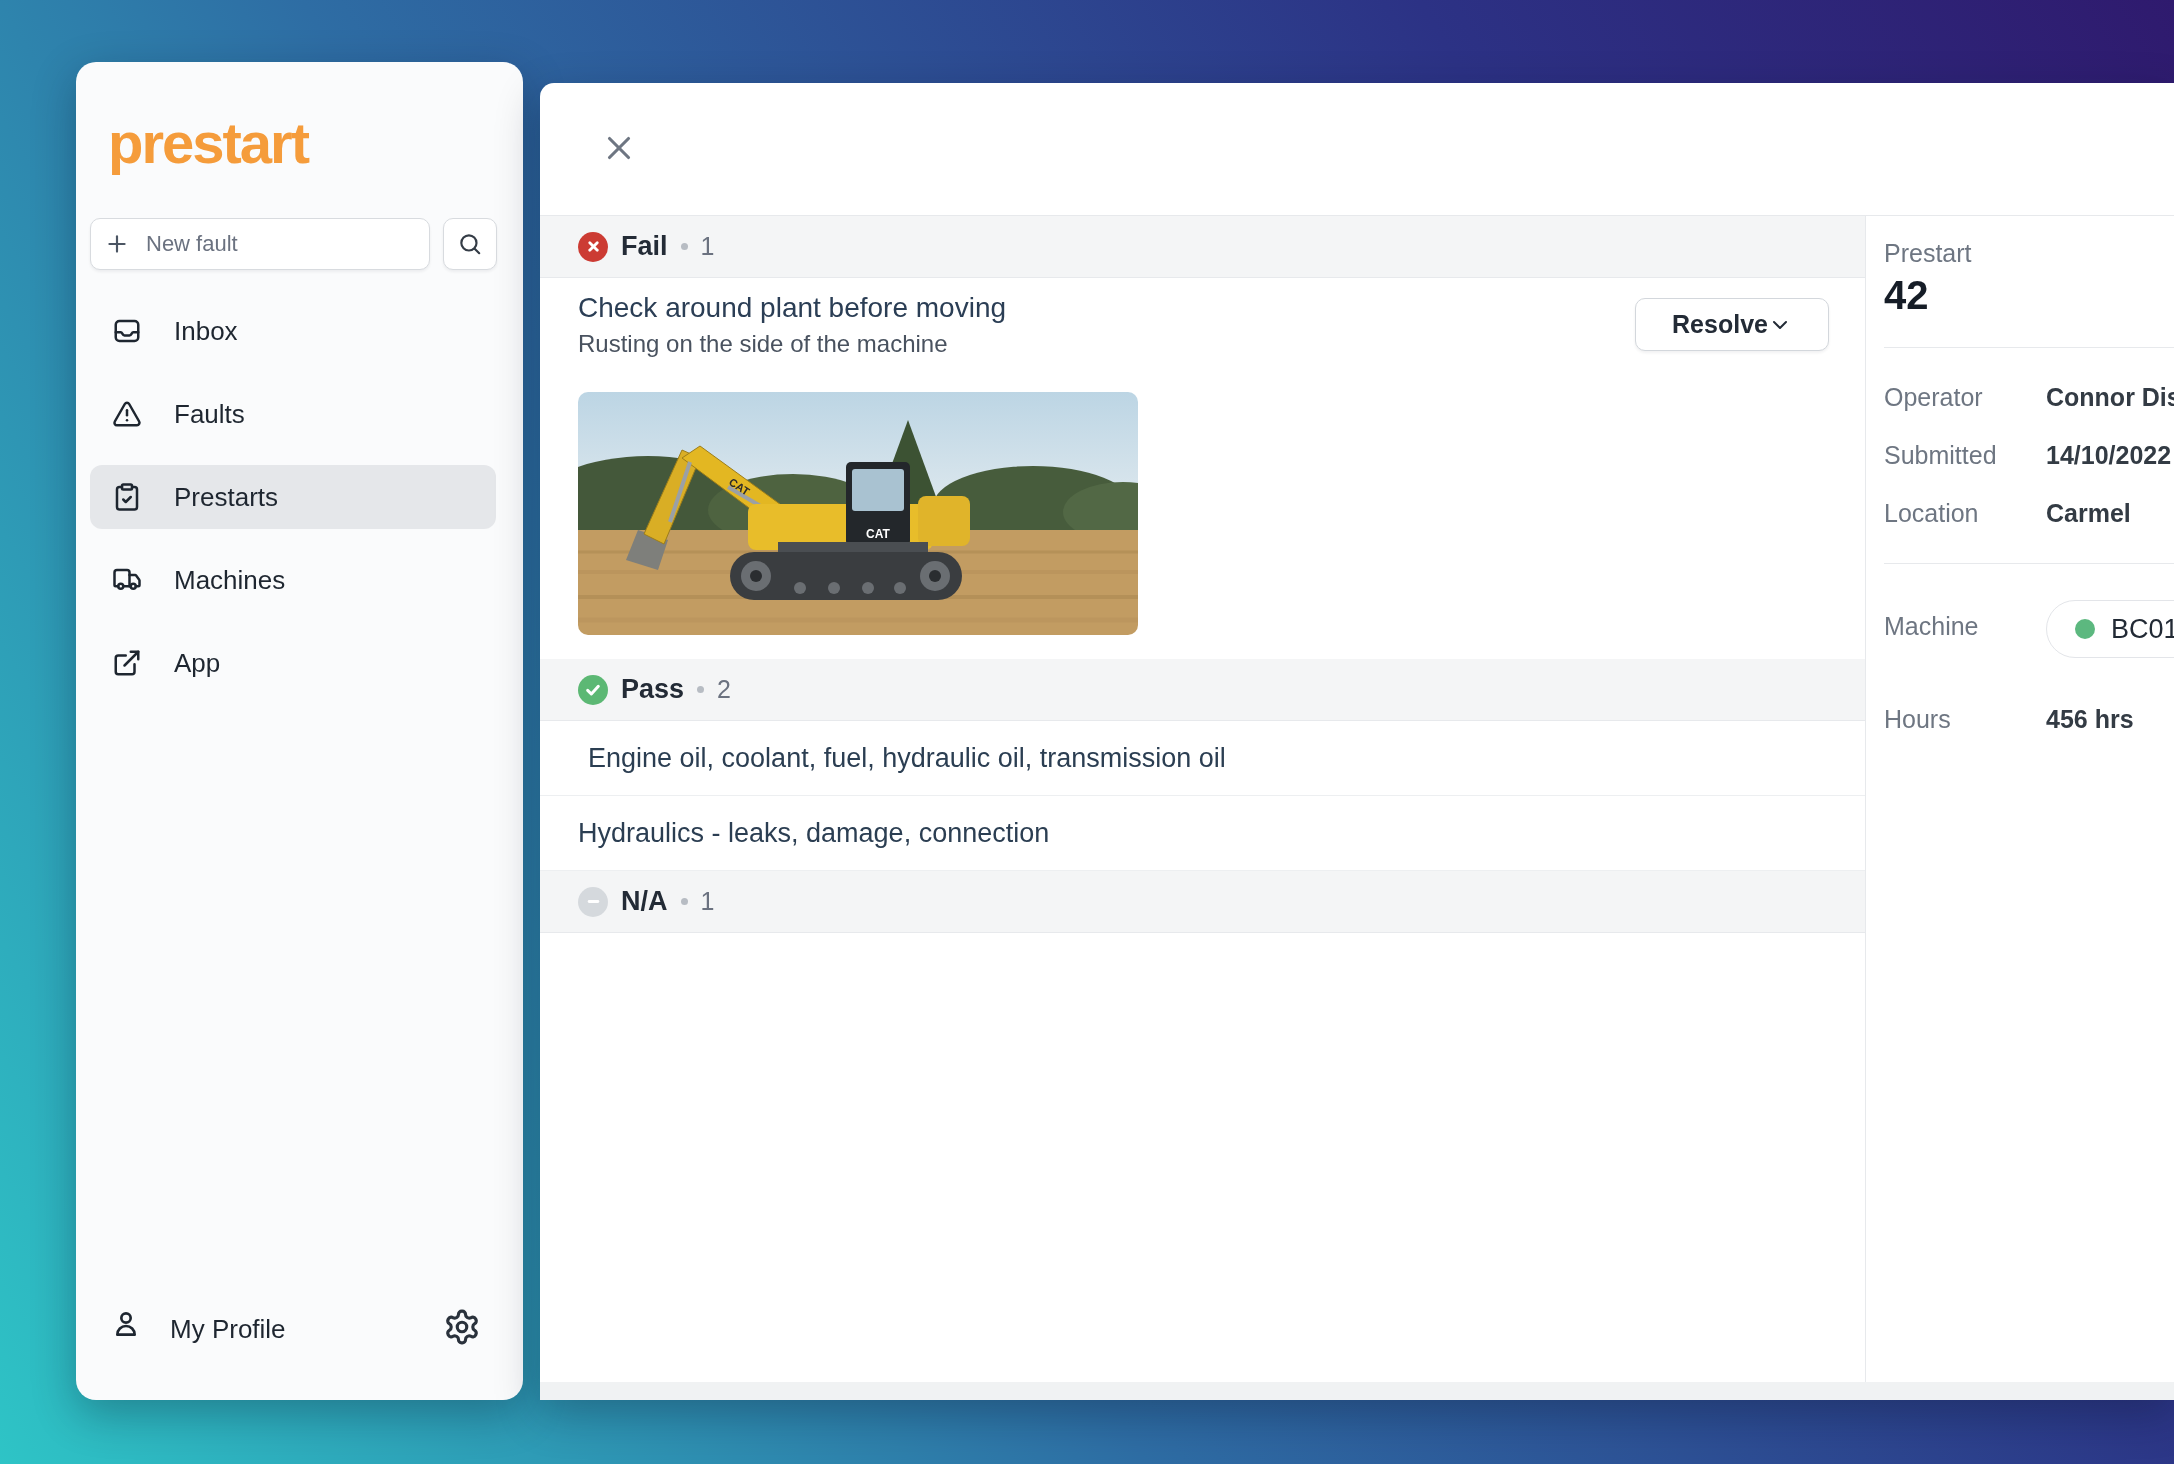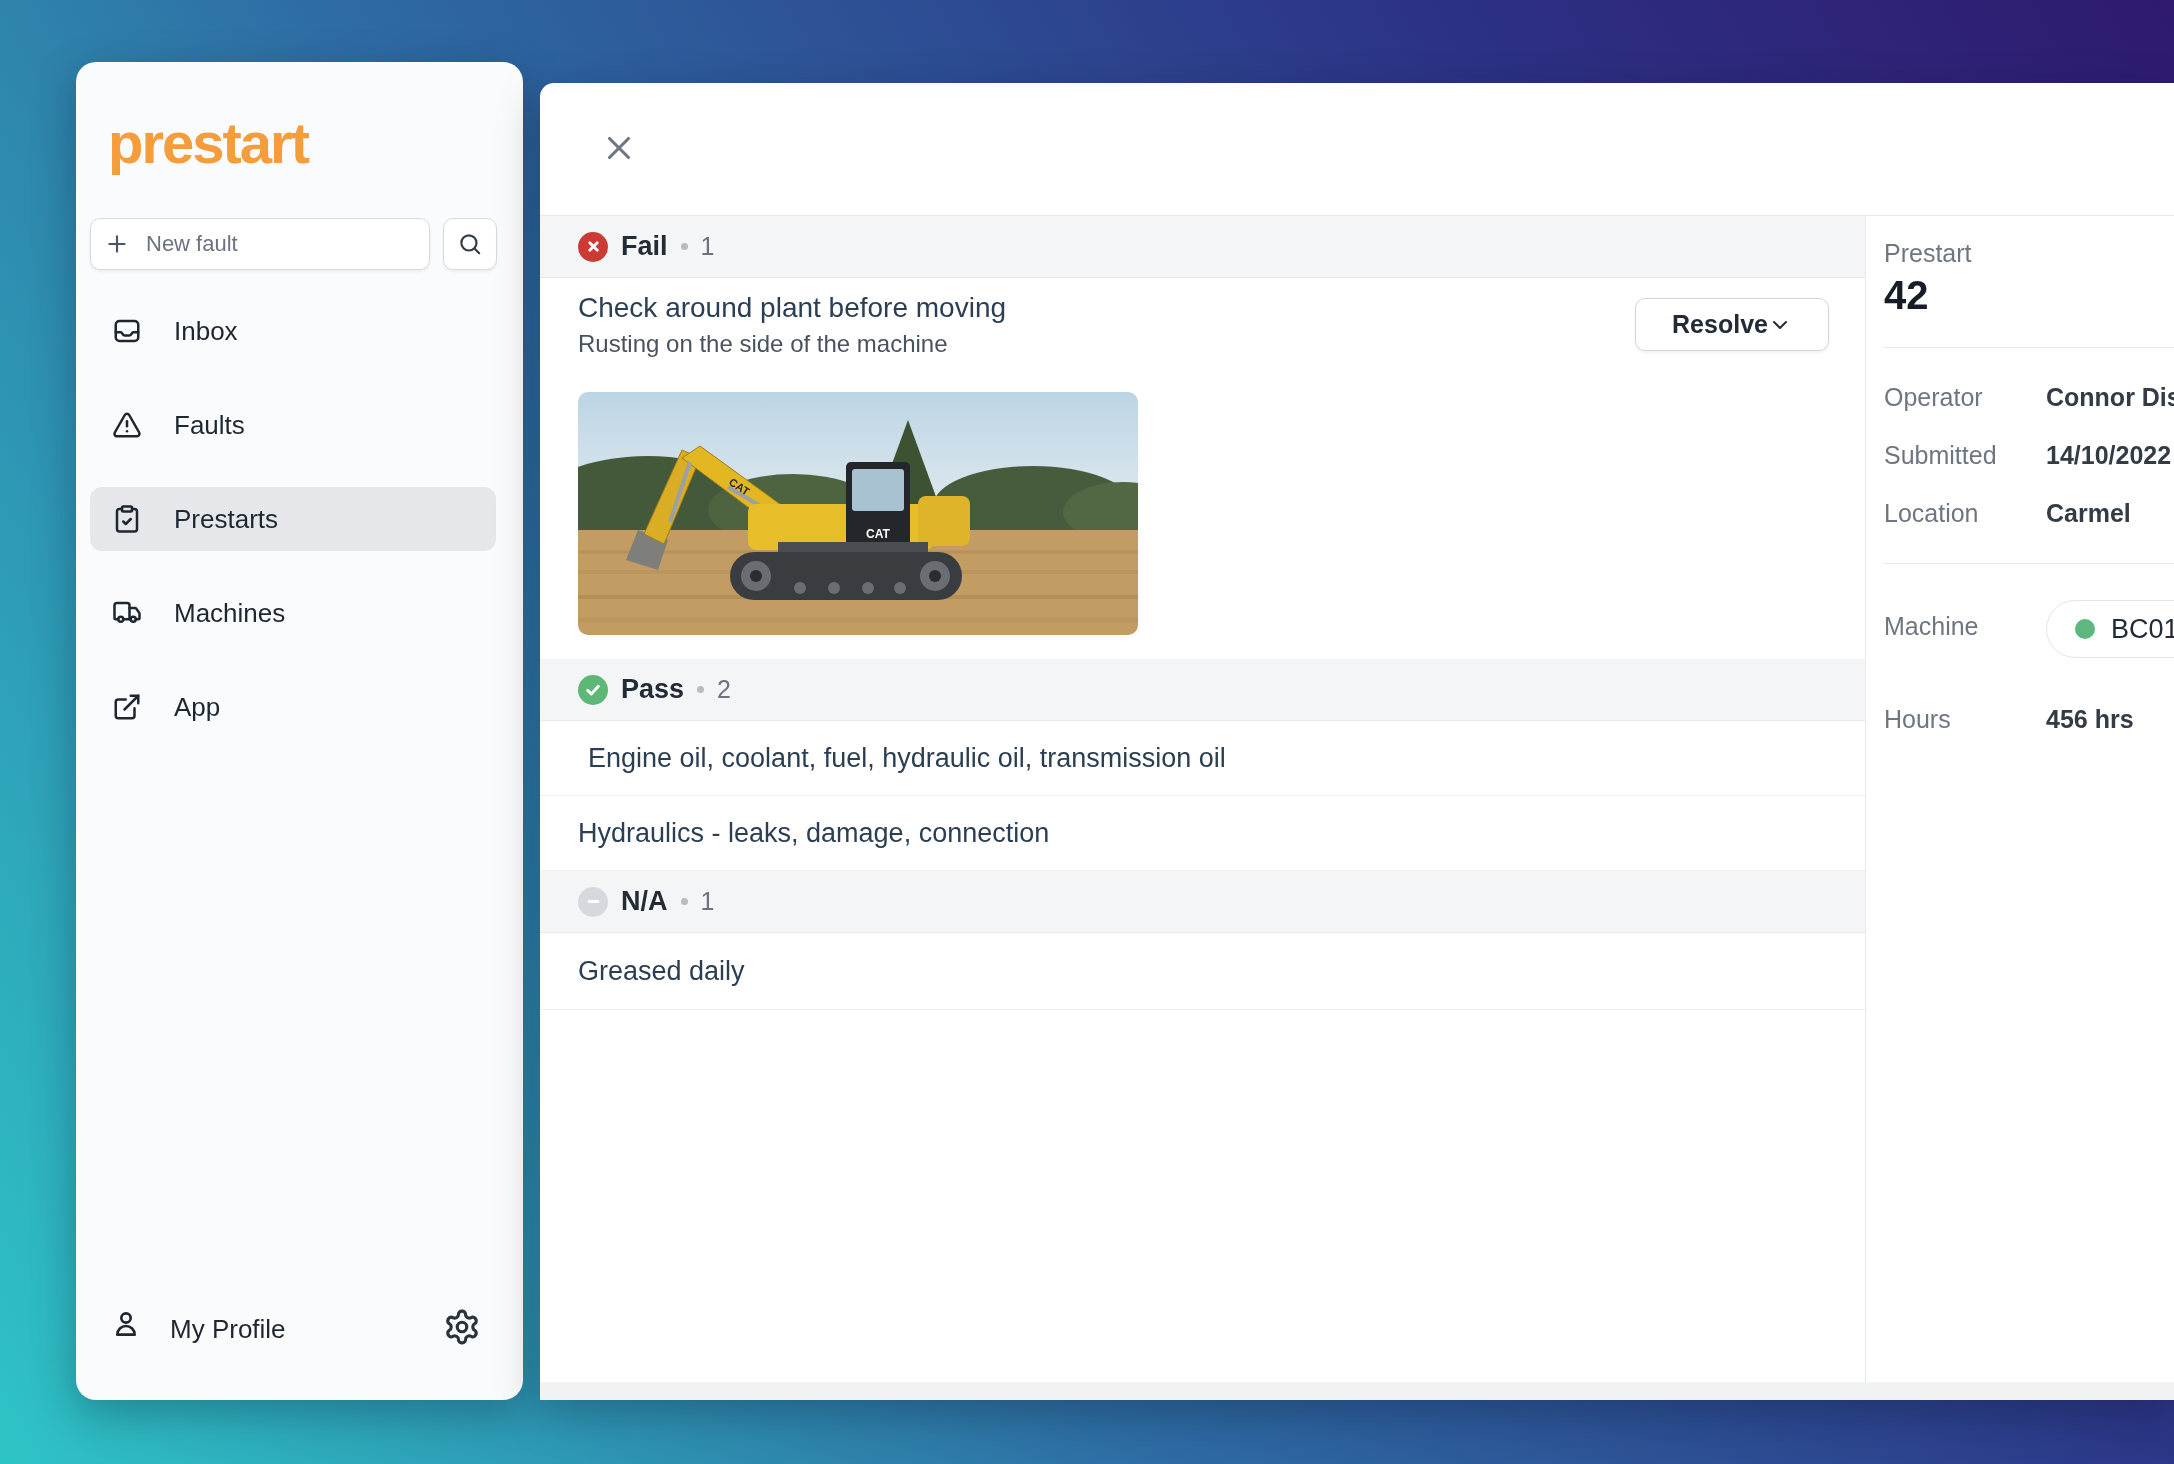--- a/index.html
+++ b/index.html
@@ -28,21 +28,21 @@
     border:none;outline:none;background:transparent;flex:1;
     font-family:"Liberation Sans",sans-serif;font-size:22px;color:#404854;
   }
   .newfault input::placeholder{color:#6B7280;opacity:1;}
   .searchbtn{
     position:absolute;left:367px;top:156px;width:54px;height:52px;box-sizing:border-box;
     background:#fff;border:1px solid #D8DBDF;border-radius:10px;
     display:flex;align-items:center;justify-content:center;cursor:pointer;
     box-shadow:0 2px 3px rgba(16,24,40,.06);
   }
-  .nav{position:absolute;left:14px;top:237px;width:406px;display:flex;flex-direction:column;gap:30px;}
+  .nav{position:absolute;left:14px;top:237px;width:406px;display:flex;flex-direction:column;gap:19px;}
   .nav-item{
     height:64px;border-radius:12px;display:flex;align-items:center;gap:32px;
     padding-left:22px;cursor:pointer;color:#1E2630;
   }
   .nav-item.active{background:#E5E7EA;}
   .nav-item .lbl{font-size:26px;}
   .icon{display:inline-flex;align-items:center;justify-content:center;flex:0 0 auto;}
   .profile{position:absolute;left:0;bottom:46px;width:100%;height:48px;}
   .profile .person{position:absolute;left:34px;top:2px;}
   .profile .plbl{position:absolute;left:94px;top:8px;font-size:26px;color:#1E2630;cursor:pointer;}
@@ -302,23 +302,20 @@
       <div class="section-bar" style="top:655px;">
         <span class="status-circle na">
           <svg width="15" height="15" viewBox="0 0 24 24" fill="none" stroke="#fff" stroke-width="4.5" stroke-linecap="round">
               <path d="M5 12h14"></path>
             </svg>
         </span>
         <span class="status-label">N/A</span>
         <span class="dot-sep"></span>
         <span class="status-count">1</span>
       </div>
-      <div class="row" style="top:718px;height:76px;">
-        <span>Greased daily</span>
-      </div>
     </div>
 
     <div class="details">
       <div class="d-title">Prestart</div>
       <div class="d-number">42</div>
       <div class="d-div1"></div>
 
       <div class="d-label" style="top:167px;">Operator</div>
       <div class="d-value" style="top:167px;">Connor Diss</div>
 

